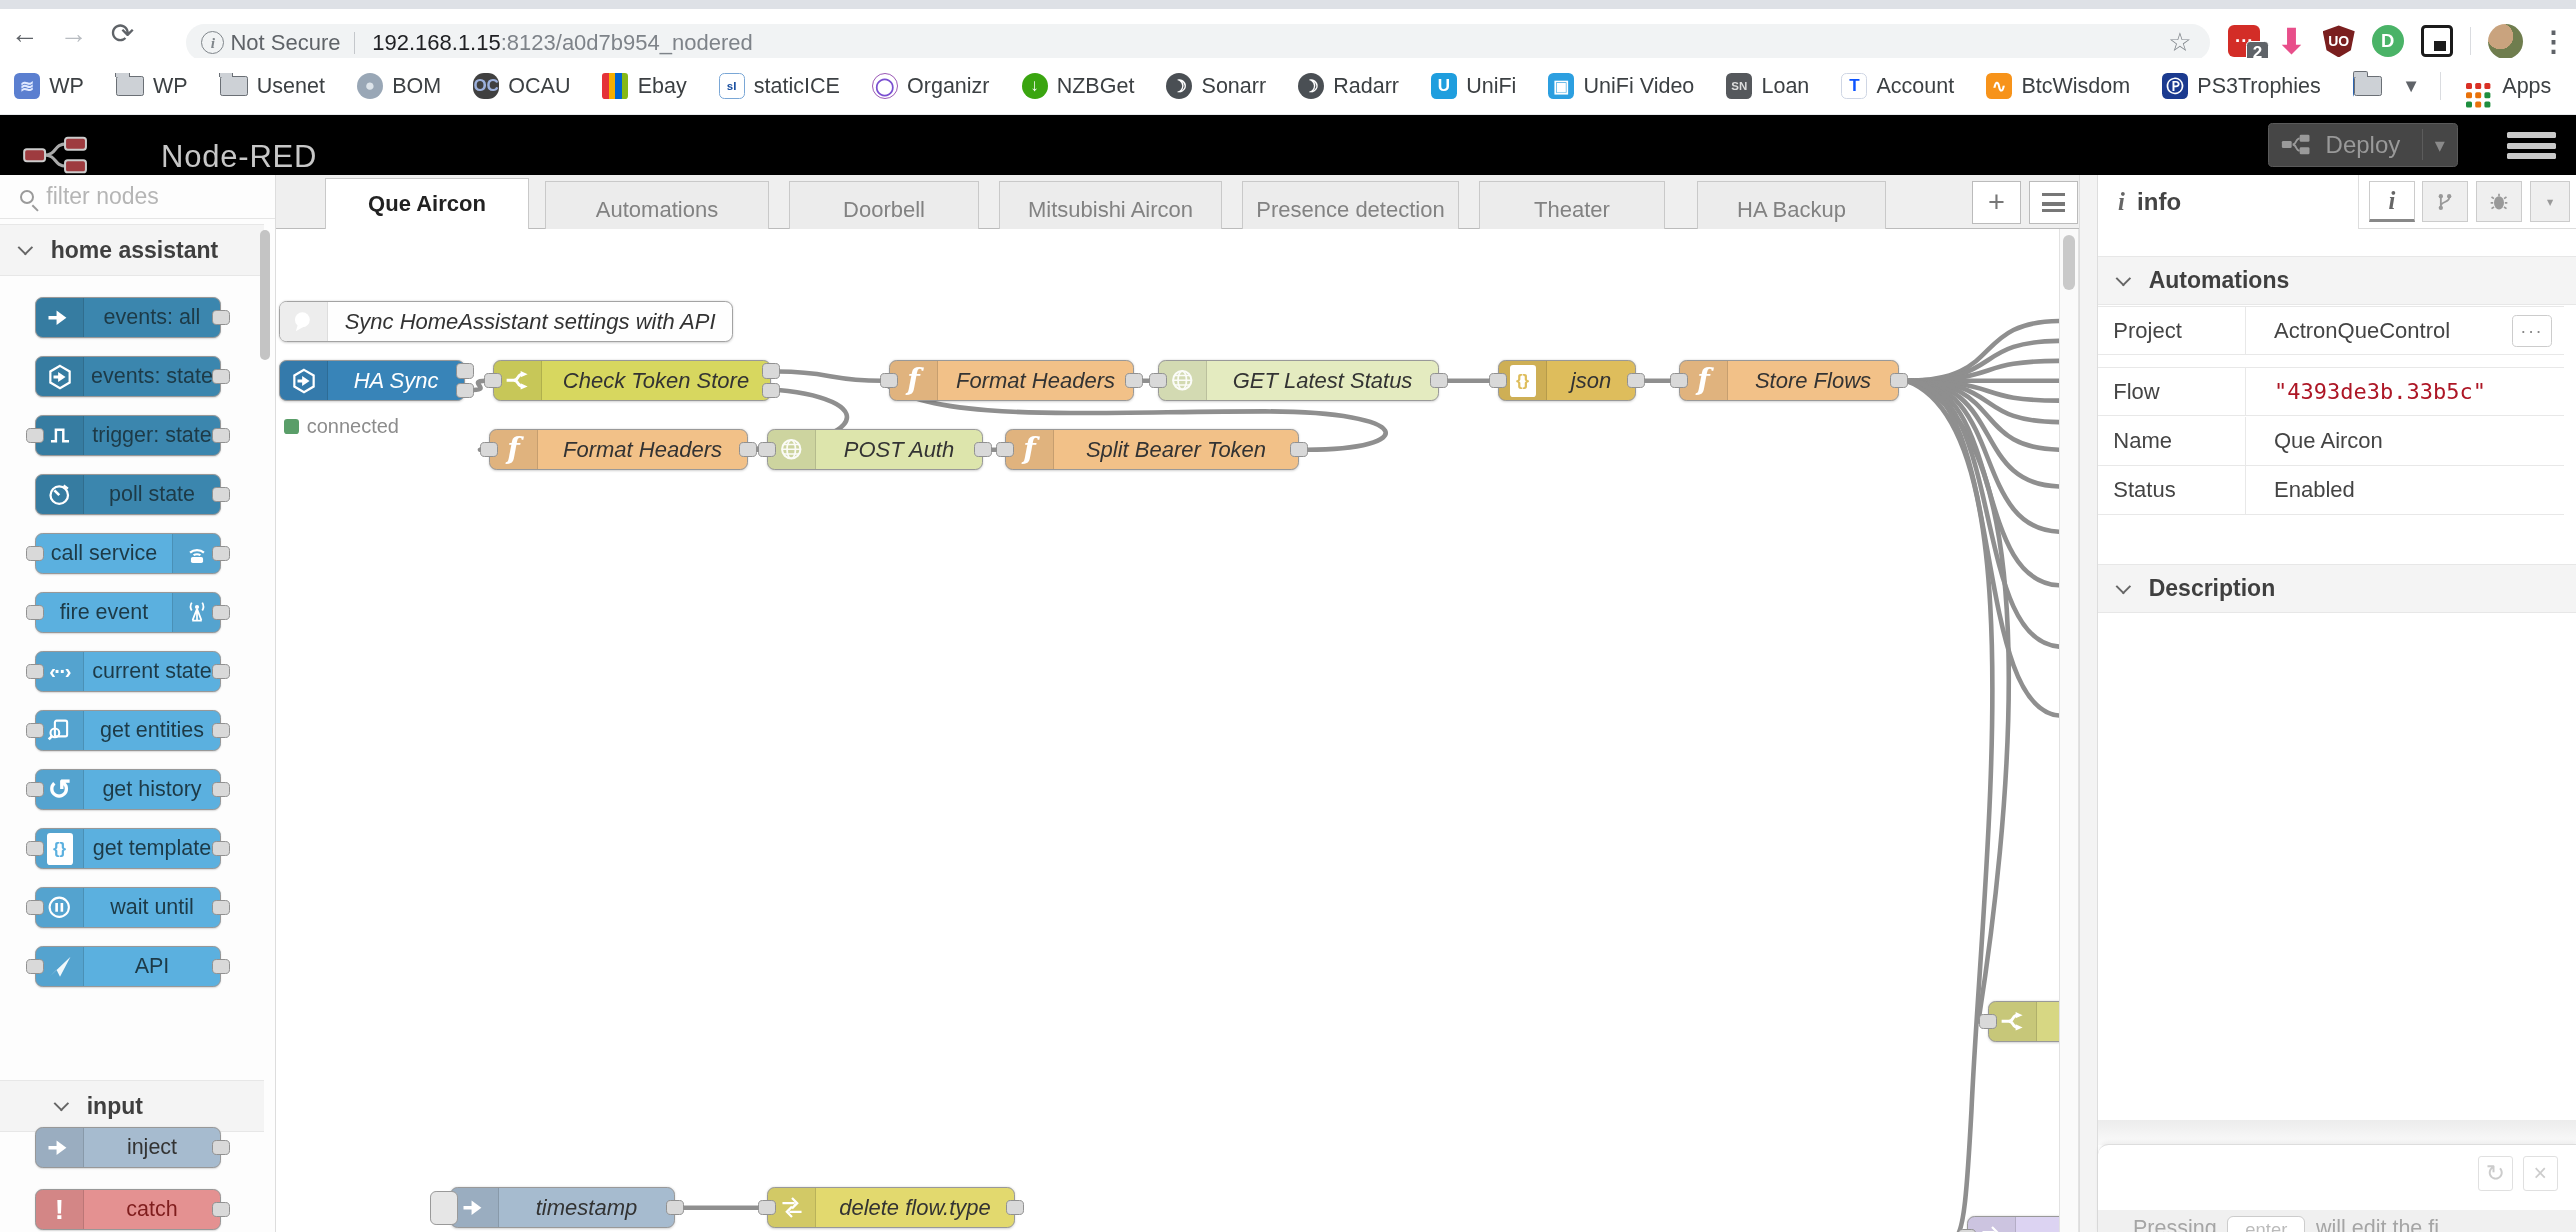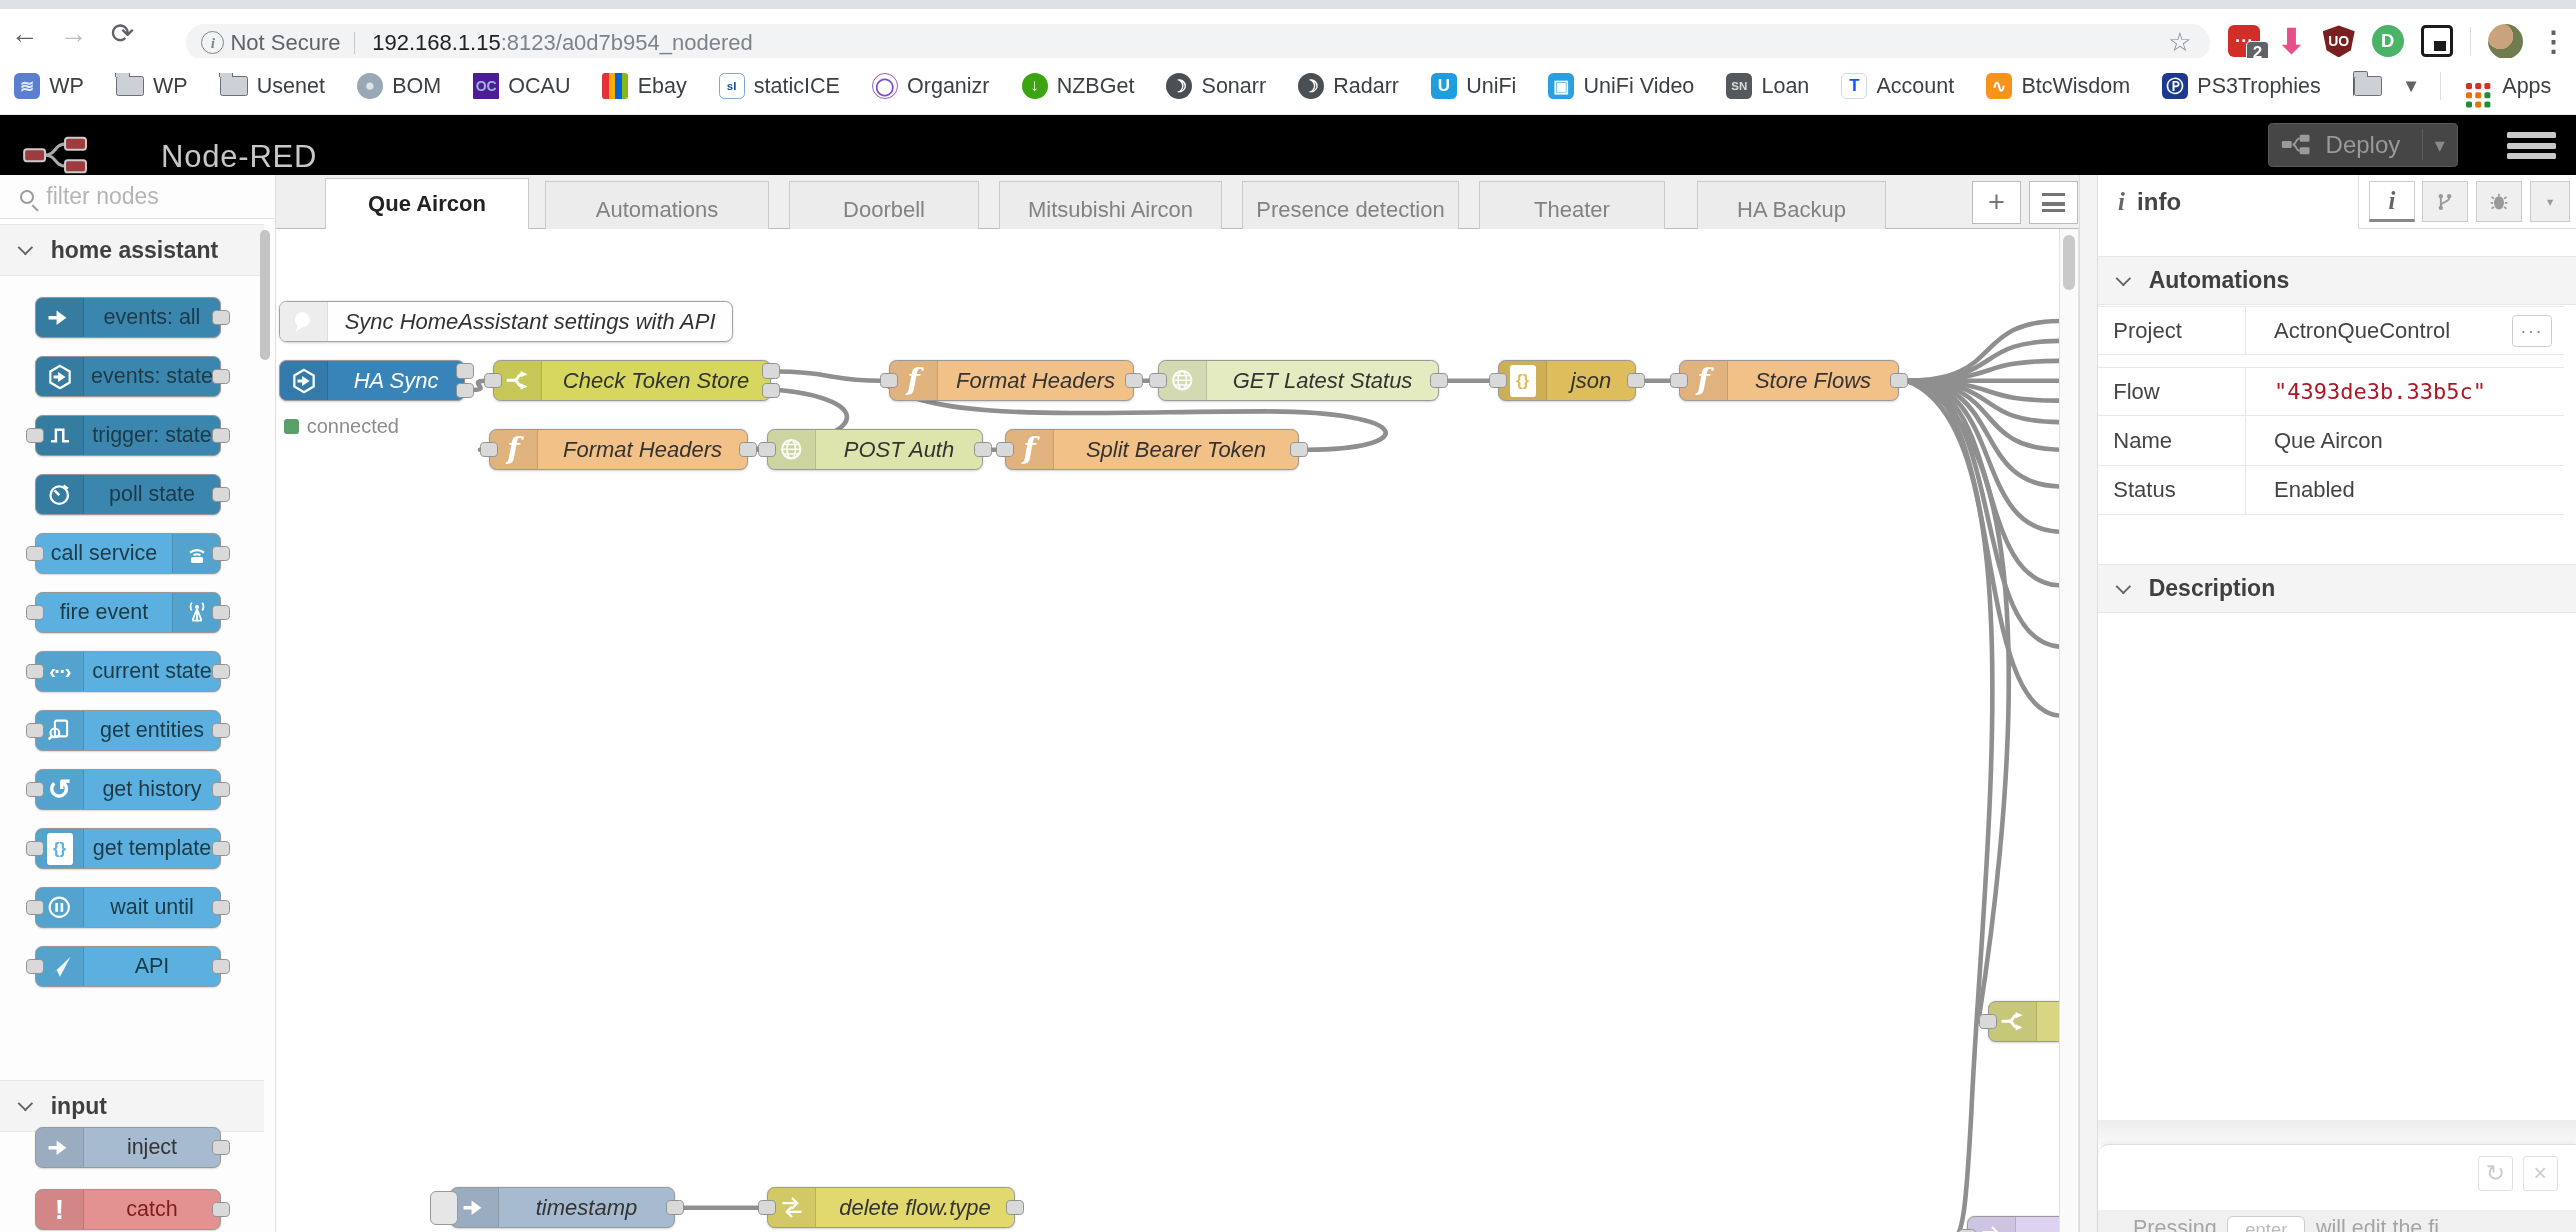--- a/index.html
+++ b/index.html
@@ -159,21 +159,21 @@
         </span>
         <span class="bm">
           <span class="bmfolder"></span>
           <span>Usenet</span>
         </span>
         <span class="bm">
           <span class="bmico" style="background: rgb(153, 167, 182); color: rgb(221, 228, 234); border-radius: 50%; font-size: 17px;">●</span>
           <span>BOM</span>
         </span>
         <span class="bm">
-          <span class="bmico" style="background: #4c1d95; color: rgb(157, 177, 221); border-radius: 1px; font-size: 14px;">OC</span>
+          <span class="bmico" style="background: #404040; color: rgb(157, 177, 221); border-radius: 11px; font-size: 17px;">OC</span>
           <span>OCAU</span>
         </span>
         <span class="bm">
           <span class="bmico" style="background: linear-gradient(90deg, rgb(229, 50, 56) 0px, rgb(229, 50, 56) 25%, rgb(245, 175, 2) 25%, rgb(245, 175, 2) 50%, rgb(0, 100, 210) 50%, rgb(0, 100, 210) 75%, rgb(134, 184, 23) 75%); border-radius: 3.1px;"></span>
           <span>Ebay</span>
         </span>
         <span class="bm">
           <span class="bmico" style="background: rgb(255, 255, 255); color: rgb(26, 79, 160); border-radius: 5.4px; border: 1.5px solid rgb(122, 167, 214); font-size: 11.5px;">sI</span>
           <span>staticICE</span>
         </span>
@@ -387,21 +387,21 @@
           <div class="pitem" style="top: 771px; background: rgb(91, 176, 223);">
             <span class="icoL">
               <svg width="26" height="24.5" viewBox="0 0 28 28">
                 <path d="M2 26 26 3 14 26l-4-8z" fill="#fff" opacity=".92"></path>
               </svg>
             </span>
             <span class="nlabel" style="left:48px;right:0px;color:#1d3a47">API</span>
             <span class="port pin"></span>
             <span class="port pout"></span>
           </div>
-          <div class="psection" style="top: 905px;">
+          <div class="psection" style="top: 905px; padding-left: 36px;">
             <span class="chev"></span>
             <span>input</span>
           </div>
           <div class="pitem" style="top: 952px; background: rgb(166, 187, 207);">
             <span class="icoL">
               <svg width="24.5" height="21.5" viewBox="0 0 26 24">
                 <line x1="1" y1="12" x2="12" y2="12" stroke="#fff" stroke-width="4"></line>
                 <path d="M10 4l11 8-11 8z" fill="#fff"></path>
               </svg>
             </span>

